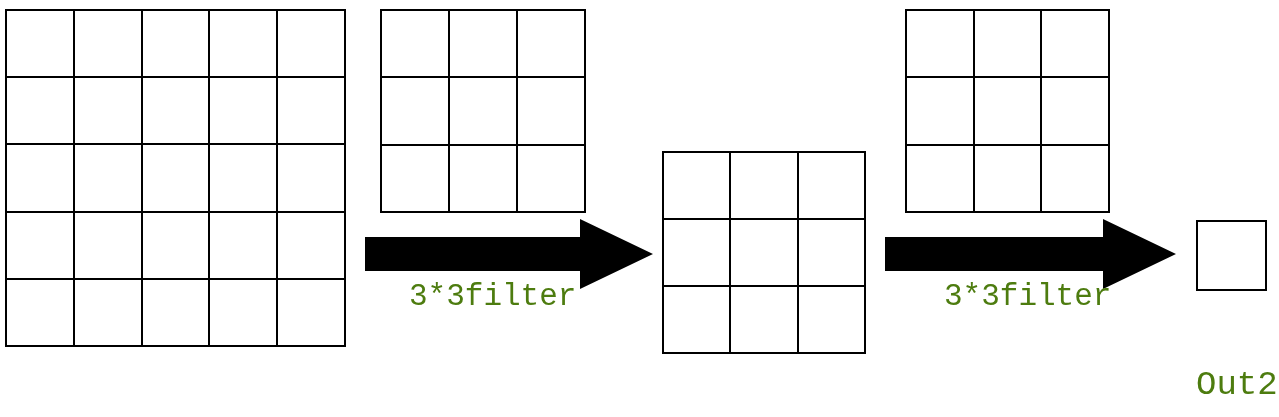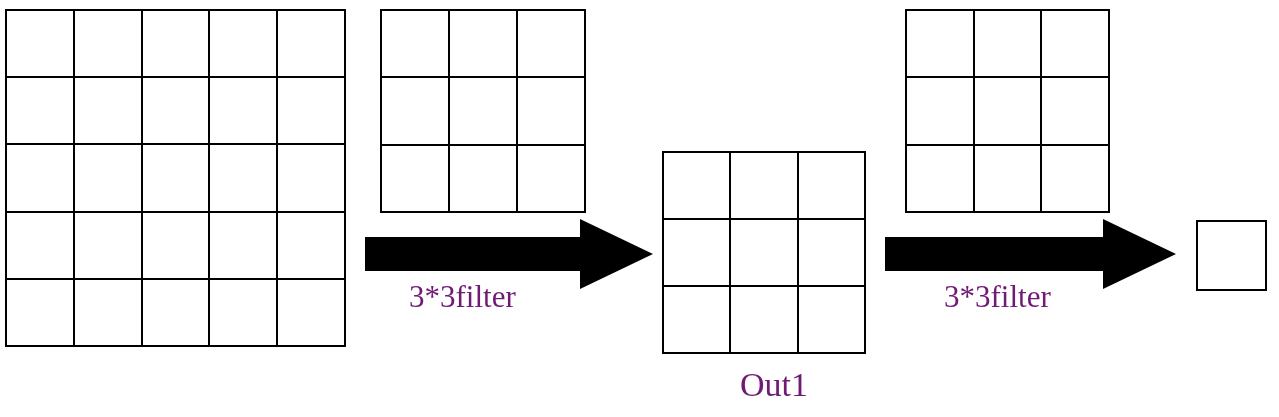--- a/index.html
+++ b/index.html
@@ -86,22 +86,22 @@
     height: 70px;
   }
   .arrow svg { display: block; width: 100%; height: 100%; }
 
   #arrow-1 { left: 365px; top: 219px; width: 288px; }
   #arrow-2 { left: 885px; top: 219px; width: 291px; }
 
   
   .label {
     position: absolute;
-    color: #701a75;
-    font-family: Liberation Serif, serif;
+    color: #4d7c0f;
+    font-family: Liberation Mono, monospace;
     white-space: nowrap;
     line-height: 1;
   }
   .label-block { font-size: 34px; }
   .label-arrow { font-size: 31px; }
 
   #label-input   { left: 112px;  top: 368px; }
   #label-out1    { left: 740px;  top: 368px; }
   #label-out2    { left: 1196px; top: 368px; }
   #label-filter1 { left: 409px;  top: 281px; }
@@ -163,21 +163,20 @@
     <div class="cell"></div>
     <div class="cell"></div>
     <div class="cell"></div>
     <div class="cell"></div>
     <div class="cell"></div>
     <div class="cell"></div>
     <div class="cell"></div>
     <div class="cell"></div>
     <div class="cell"></div>
   </div>
-  <div class="label label-block" id="label-out1">Out1</div>
 
   <div class="grid" id="filter2-grid">
     <div class="cell"></div>
     <div class="cell"></div>
     <div class="cell"></div>
     <div class="cell"></div>
     <div class="cell"></div>
     <div class="cell"></div>
     <div class="cell"></div>
     <div class="cell"></div>
@@ -187,14 +186,15 @@
   <div class="arrow" id="arrow-2">
     <svg viewBox="0 0 291 70" preserveAspectRatio="none" xmlns="http://www.w3.org/2000/svg">
       <polygon points="0,18 218,18 218,0 291,35 218,70 218,52 0,52" fill="#000000"></polygon>
     </svg>
   </div>
   <div class="label label-arrow" id="label-filter2">3*3filter</div>
 
   <div class="grid" id="out2-grid">
     <div class="cell"></div>
   </div>
+  <div class="label label-block" id="label-out2">Out2</div>
 
 </div>
 
 </body></html>

